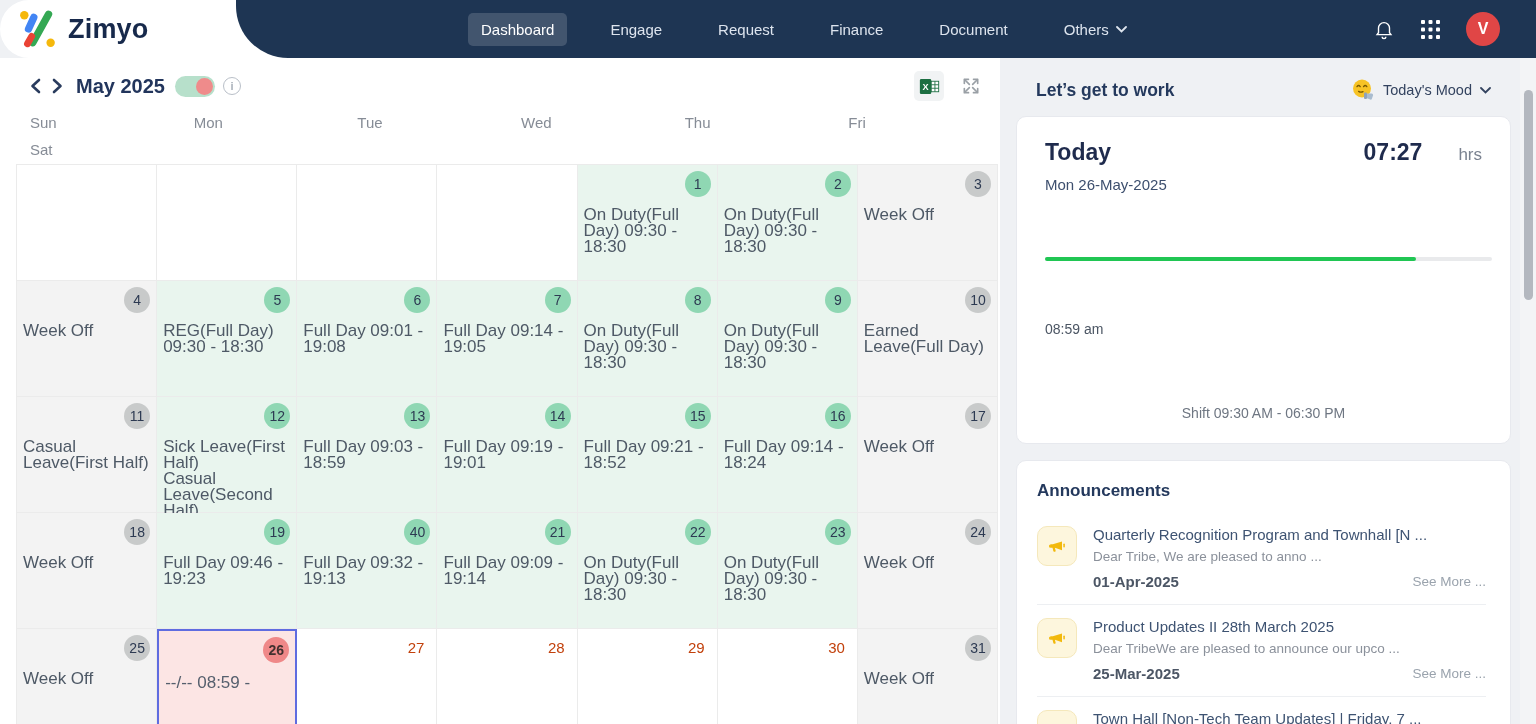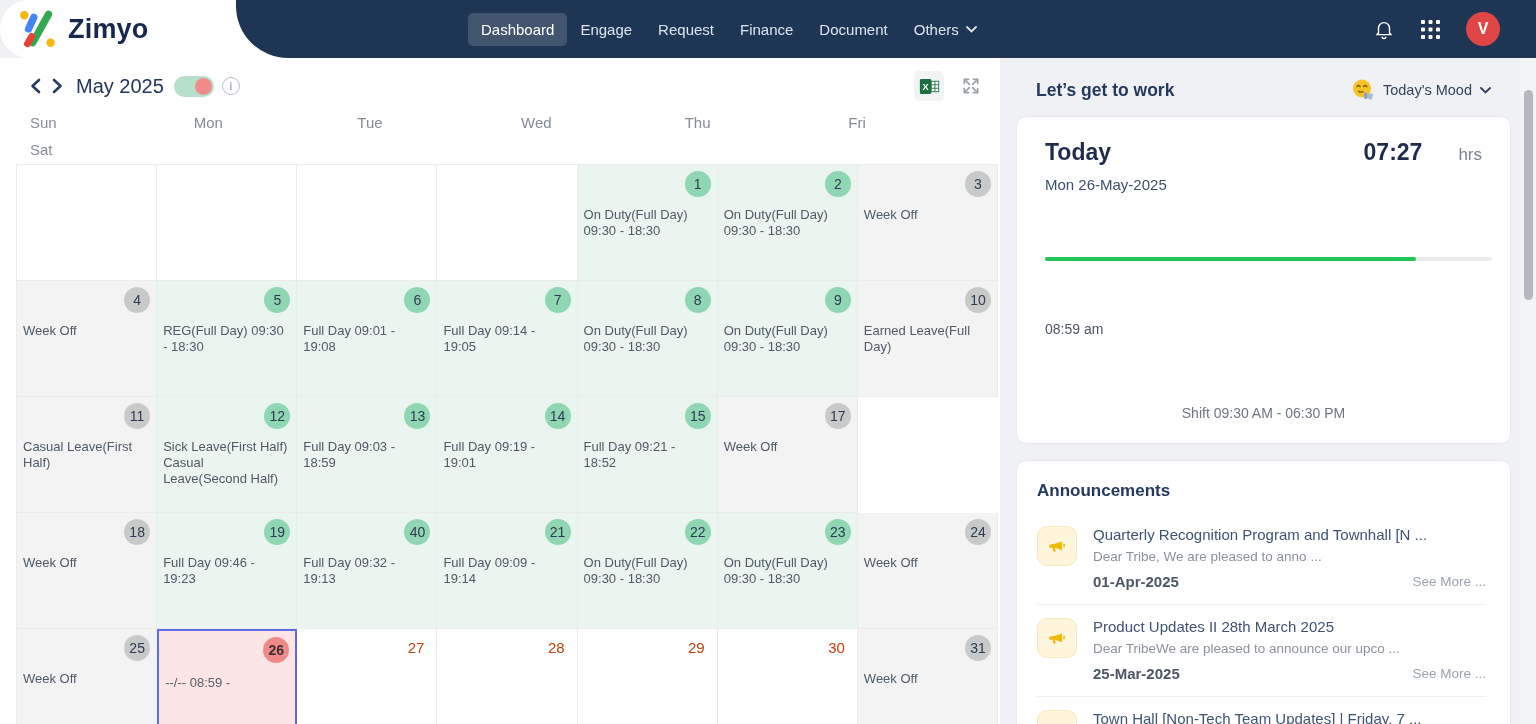--- a/index.html
+++ b/index.html
@@ -6,32 +6,32 @@
   html,body { width:1536px; height:724px; overflow:hidden; }
   body { font-family:"Liberation Sans","DejaVu Sans",sans-serif; background:#eff1f4; color:#333; }
   .app { position:relative; width:1536px; height:724px; overflow:hidden; background:#eff1f4; }
 
   
   .navbar { position:relative; height:58px; background:#fff; z-index:5;border-radius:29px; }
   .nav-dark { position:absolute; left:236px; right:0; top:0; height:58px;
               background:var(--navy); border-bottom-left-radius:52px; }
   .brand { position:absolute; left:18px; top:9px; display:flex; align-items:center; gap:10px; }
   .brand-name { font-size:27px; font-weight:800; color:#17294b; letter-spacing:.2px; }
-  .nav-items { position:absolute; left:468px; top:0; height:58px; display:flex; align-items:center; }
+  .nav-items { position:absolute; left:468px; top:0; height:58px; display:flex; align-items:center; gap:30px; }
   .nav-item { color:#dde4ee; font-size:15px; padding:8px 13px; border-radius:5px; cursor:pointer; display:flex; align-items:center; gap:7px; white-space:nowrap; }
   .nav-item.active { background:rgba(255,255,255,.16); color:#fff; }
   .nav-right { position:absolute; right:36px; top:0; height:58px; display:flex; align-items:center; gap:26px; }
   .avatar { width:34px; height:34px; border-radius:50%; background:var(--avatar-red); color:#fff; font-weight:700;
             font-size:16px; display:flex; align-items:center; justify-content:center; cursor:pointer; }
 
   
   .calendar-card { position:absolute; left:0; top:58px; width:1000px; height:666px; background:#fff; }
   .cal-header { height:48px; display:flex; align-items:center; padding:8px 16px 0 24px; }
   .cal-nav-btn { width:22px; height:22px; display:flex; align-items:center; justify-content:center; cursor:pointer; }
-  .cal-title { font-size:20px; font-weight:400; color:#22355c; margin:0 10px 0 8px; }
+  .cal-title { font-size:20px; font-weight:700; color:#22355c; margin:0 10px 0 8px; }
   .toggle { width:40px; height:21px; border-radius:11px; background:#b7e0cb; position:relative; cursor:pointer; margin-right:8px; }
   .toggle-knob { position:absolute; right:2px; top:2px; width:17px; height:17px; border-radius:50%; background:#ef8b8b; }
   .info-dot { width:18px; height:18px; border-radius:50%; border:1.5px solid #b9bfc8; color:#a9b0ba; font-size:11px;
               display:flex; align-items:center; justify-content:center; font-weight:700; cursor:pointer; }
   .cal-header-right { margin-left:auto; display:flex; align-items:center; gap:14px; }
   .excel-btn { width:30px; height:30px; border-radius:5px; background:#f1f3f4; display:flex; align-items:center; justify-content:center; cursor:pointer; }
   .expand-btn { width:26px; height:26px; display:flex; align-items:center; justify-content:center; cursor:pointer; }
 
   .weekday-row { margin:4px 2px 0 16px; width:982px; display:grid; grid-template-columns:repeat(6,1fr); }
   .wd { font-size:15px; color:#868c96; padding:4px 0 6px 14px; }
@@ -43,21 +43,21 @@
   .cal-cell.present { background:var(--present-bg); }
   .cal-cell.off { background:var(--off-bg); }
   .cal-cell.today { background:var(--today-bg); border:2px solid var(--today-border); }
   .badge-row { display:flex; justify-content:flex-end; }
   .day-badge { width:26px; height:26px; border-radius:50%; font-size:14px; color:#2d3a52;
                display:flex; align-items:center; justify-content:center; }
   .present .day-badge { background:var(--present-badge); }
   .off .day-badge { background:var(--off-badge); }
   .today .day-badge { background:var(--today-badge); font-weight:700; color:#41302f; }
   .plain-day { font-size:15px; color:#c2410c; padding:4px 6px 0 0; text-align:right; }
-  .cell-lines { margin-top:10px; font-size:13px; line-height:16px; color:#4e5966; }
+  .cell-lines { margin-top:10px; font-size:17px; line-height:16px; color:#4e5966; }
   .today .cell-lines { margin-top:12px; color:#555f6d; }
 
   
   .right-panel { position:absolute; left:1016px; top:58px; width:495px; }
   .panel-head { display:flex; align-items:center; padding:20px 20px 14px 20px; }
   .panel-title { font-size:17.5px; font-weight:700; color:#24395d; }
   .mood { margin-left:auto; display:flex; align-items:center; gap:8px; cursor:pointer; }
   .mood-label { font-size:14.5px; color:#33435f; }
 
   .card { background:#fff; border:1px solid #e7e9ee; border-radius:10px; }
@@ -333,20 +333,28 @@
             </div>
           </div>
           <div class="cal-cell present">
             <div class="badge-row">
               <div class="day-badge">15</div>
             </div>
             <div class="cell-lines">
               <div>Full Day 09:21 - 18:52</div>
             </div>
           </div>
+          <div class="cal-cell present">
+            <div class="badge-row">
+              <div class="day-badge">16</div>
+            </div>
+            <div class="cell-lines">
+              <div>Full Day 09:14 - 18:24</div>
+            </div>
+          </div>
           <div class="cal-cell off">
             <div class="badge-row">
               <div class="day-badge">17</div>
             </div>
             <div class="cell-lines">
               <div>Week Off</div>
             </div>
           </div>
         </div>
         <div class="cal-row">

